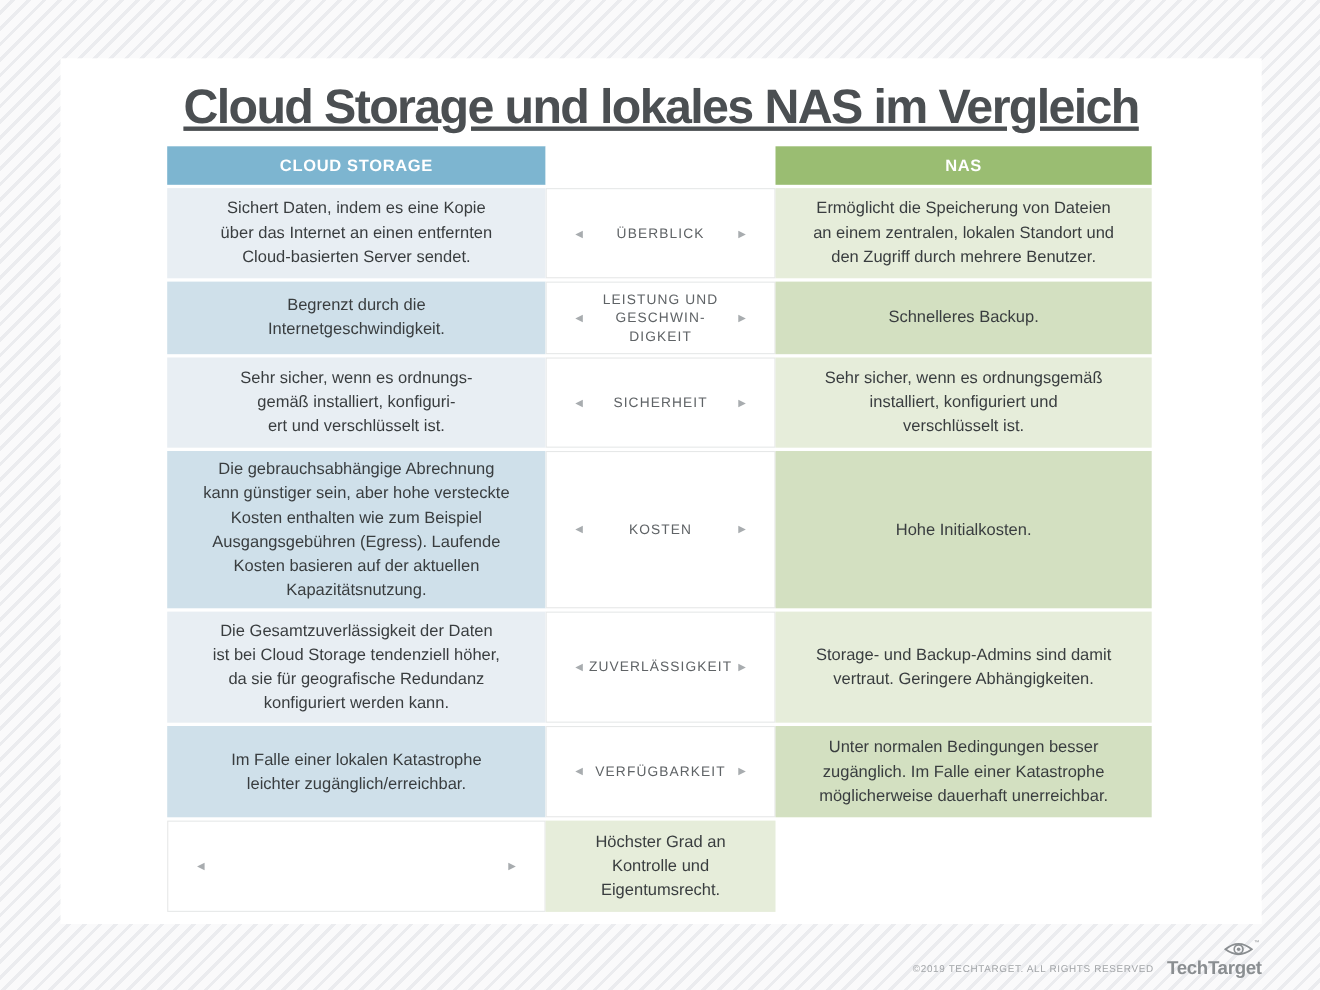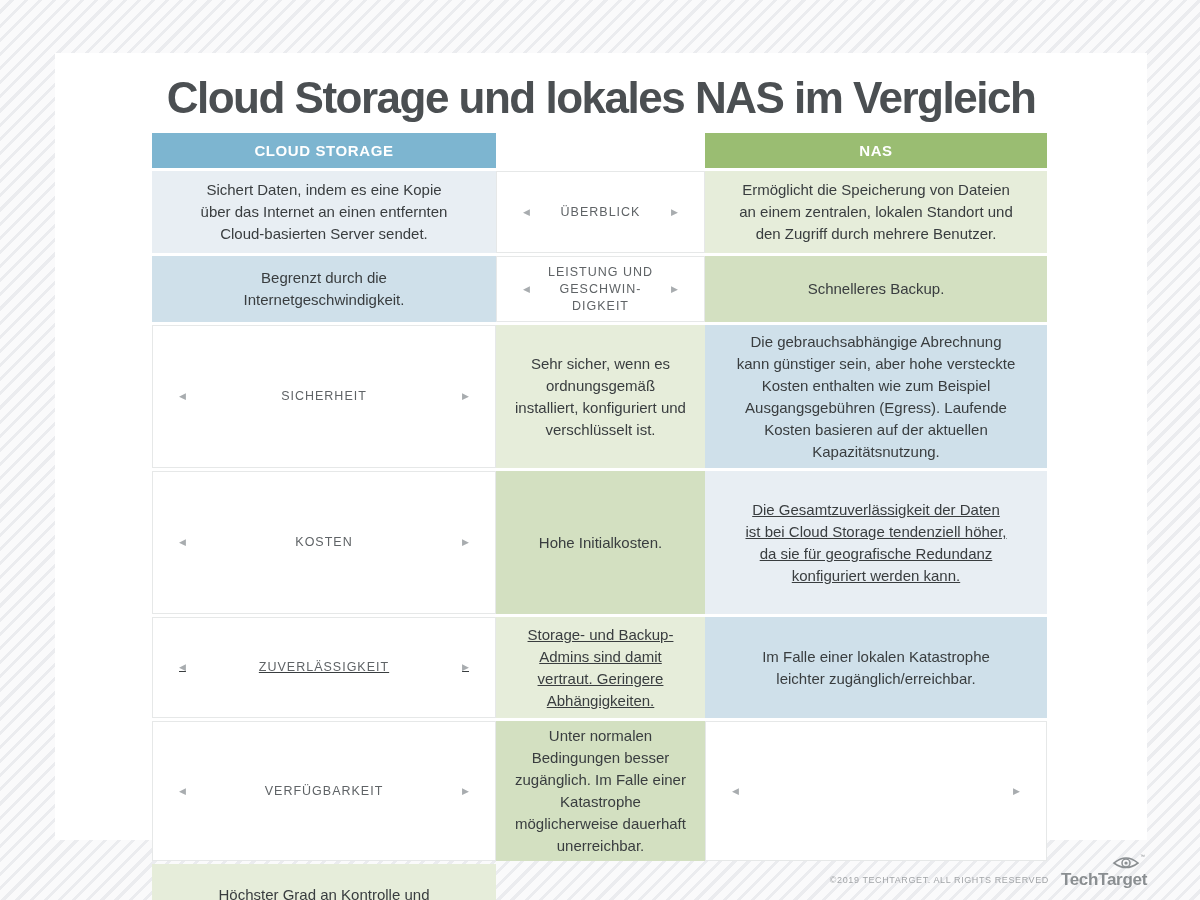--- a/index.html
+++ b/index.html
@@ -29,20 +29,21 @@
       var(--stripe) 7px, var(--stripe) 10px);
   }
   .card{
     position:absolute;left:55px;top:53px;width:1092px;height:787px;
     background:#ffffff;
   }
   .title{
     margin-top:20px;text-align:center;
     font-size:44px;font-weight:700;letter-spacing:-1.5px;
     color:var(--title);
+    text-decoration:underline;
   }
   .table{
     position:absolute;left:97px;top:80px;width:895px;
     display:grid;
     grid-template-columns:344px 209px 342px;
     row-gap:3px;column-gap:0;
   }
   .cell{
     display:flex;align-items:center;justify-content:center;
     text-align:center;
@@ -67,21 +68,21 @@
   }
   .cat{
     flex:1;text-align:center;
     font-size:12.5px;line-height:17px;letter-spacing:1px;
     color:var(--label-text);white-space:pre-line;
   }
   .arr{font-size:9px;color:var(--arrow);line-height:1;flex:0 0 auto;}
   .h82{min-height:82px;}
   .h66{min-height:66px;}
   .h143{min-height:143px;}
-  .h101{min-height:101px;text-decoration:underline;}
+  .h101{min-height:101px;}
   .h83{min-height:83px;}
   .footer{
     position:absolute;right:53px;top:856px;
     display:flex;align-items:flex-end;gap:12px;
   }
   .copy{
     font-size:9px;letter-spacing:0.6px;color:var(--footer-text);
     padding-bottom:4px;
   }
   .logo{position:relative;display:inline-block;padding-top:15px;}
@@ -120,20 +121,23 @@
 Internetgeschwindigkeit.</div>
       <div class="cell mid h66">
         <span class="arr">◀</span>
         <span class="cat">LEISTUNG UND
 GESCHWIN-
 DIGKEIT</span>
         <span class="arr">▶</span>
       </div>
       <div class="cell nas sB h66">Schnelleres Backup.</div>
 
+      <div class="cell cloud sA h82">Sehr sicher, wenn es ordnungs-
+gemäß installiert, konfiguri-
+ert und verschlüsselt ist.</div>
       <div class="cell mid h82">
         <span class="arr">◀</span>
         <span class="cat">SICHERHEIT</span>
         <span class="arr">▶</span>
       </div>
       <div class="cell nas sA h82">Sehr sicher, wenn es ordnungsgemäß
 installiert, konfiguriert und
 verschlüsselt ist.</div>
 
       <div class="cell cloud sB h143">Die gebrauchsabhängige Abrechnung

